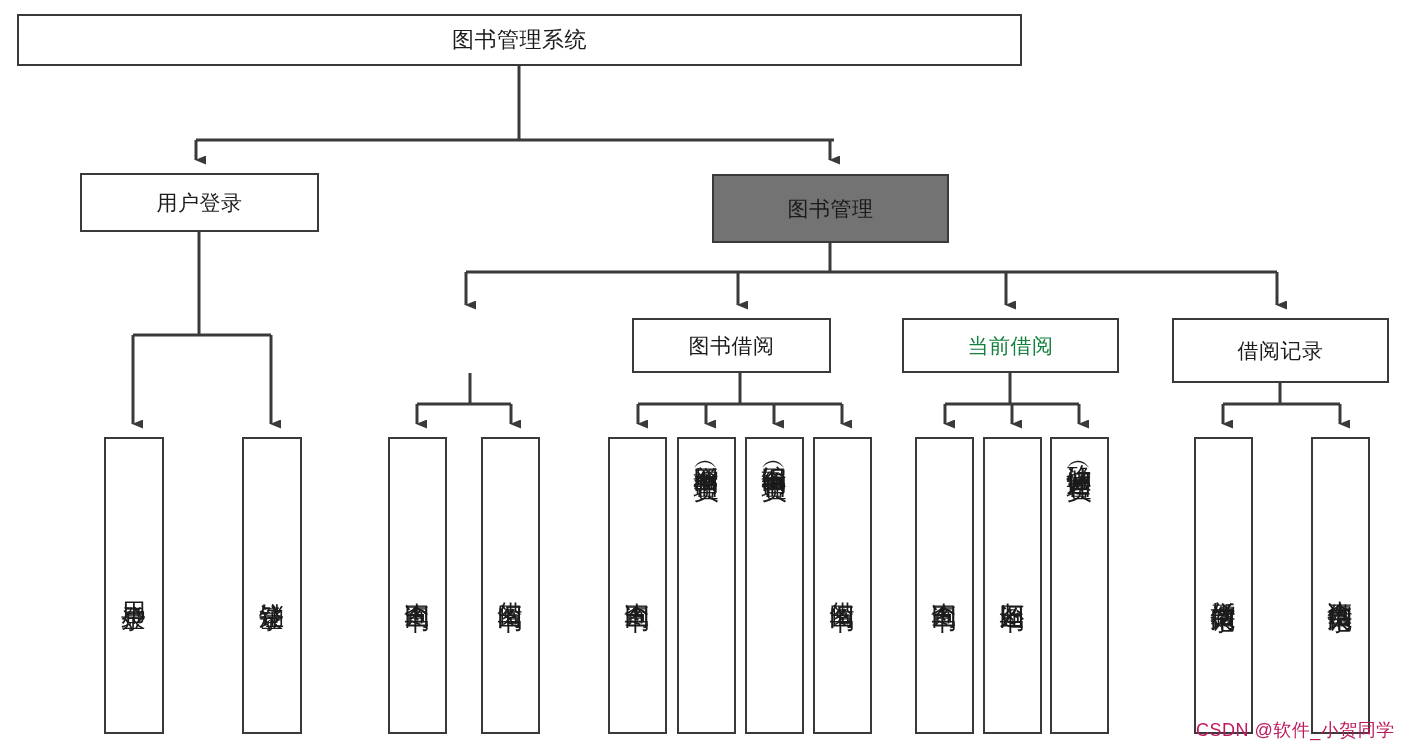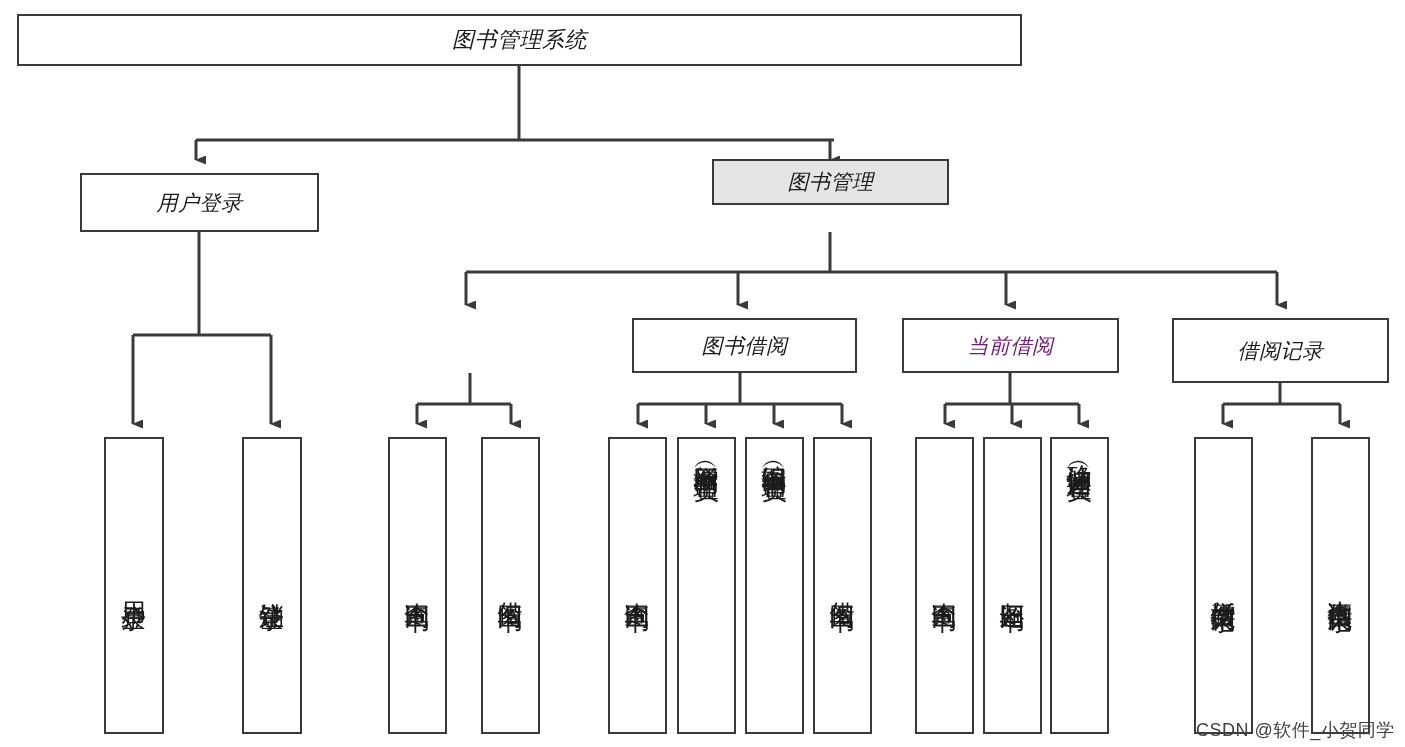--- a/index.html
+++ b/index.html
@@ -32,21 +32,20 @@
     border: 2px solid #3a3a3a;
     display: flex;
     align-items: center;
     justify-content: center;
     color: #1b1b1b;
   }
   .node.horiz {
     font-size: 21px;
     letter-spacing: 0.5px;
     line-height: 1.2;
-    font-style: italic;
   }
   .node.vert {
     writing-mode: vertical-rl;
     text-orientation: upright;
     font-size: 25px;
     line-height: 1.12;
     letter-spacing: 2px;
     padding: 6px 0;
     justify-content: center;
     align-items: center;
@@ -116,35 +115,35 @@
       <path d="M1280,373 L1280,404"></path>
       <path d="M1223,404 L1340,404"></path>
       <path d="M1223,404 L1223,424" marker-end="url(#arrow)"></path>
       <path d="M1340,404 L1340,424" marker-end="url(#arrow)"></path>
     </g>
   </svg>
 
   <div class="node root horiz" style="left: 17px; top: 14px; width: 1005px; height: 52px; border-color: rgb(58, 58, 58); background: rgb(255, 255, 255); color: rgb(27, 27, 27);">图书管理系统</div>
 
   <div class="node horiz" style="left: 80px; top: 173px; width: 239px; height: 59px; border-color: rgb(58, 58, 58); background: rgb(255, 255, 255); color: rgb(27, 27, 27);">用户登录</div>
-  <div class="node horiz" style="left: 712px; top: 159px; width: 237px; height: 46px; border-color: rgb(58, 58, 58); background: #e5e5e5; color: rgb(27, 27, 27);">图书管理</div>
+  <div class="node horiz" style="left: 712px; top: 174px; width: 237px; height: 69px; border-color: rgb(58, 58, 58); background: #737373; color: rgb(27, 27, 27);">图书管理</div>
 
-  <div class="node horiz" style="left: 632px; top: 318px; width: 225px; height: 55px; border-color: rgb(58, 58, 58); background: rgb(255, 255, 255); color: rgb(27, 27, 27);">图书借阅</div>
-  <div class="node horiz" style="left: 902px; top: 318px; width: 217px; height: 55px; border-color: rgb(58, 58, 58); background: rgb(255, 255, 255); color: #701a75;">当前借阅</div>
+  <div class="node horiz" style="left: 632px; top: 318px; width: 199px; height: 55px; border-color: rgb(58, 58, 58); background: rgb(255, 255, 255); color: rgb(27, 27, 27);">图书借阅</div>
+  <div class="node horiz" style="left: 902px; top: 318px; width: 217px; height: 55px; border-color: rgb(58, 58, 58); background: rgb(255, 255, 255); color: #15803d;">当前借阅</div>
   <div class="node horiz" style="left: 1172px; top: 318px; width: 217px; height: 65px; border-color: rgb(58, 58, 58); background: rgb(255, 255, 255); color: rgb(27, 27, 27);">借阅记录</div>
 
   <div class="node vert" style="left: 104px; top: 437px; width: 60px; height: 297px; border-color: rgb(58, 58, 58); background: rgb(255, 255, 255); color: rgb(27, 27, 27);">用户登录</div>
   <div class="node vert" style="left: 242px; top: 437px; width: 60px; height: 297px; border-color: rgb(58, 58, 58); background: rgb(255, 255, 255); color: rgb(27, 27, 27);">注销登录</div>
   <div class="node vert" style="left: 388px; top: 437px; width: 59px; height: 297px; border-color: rgb(58, 58, 58); background: rgb(255, 255, 255); color: rgb(27, 27, 27);">查询图书</div>
   <div class="node vert" style="left: 481px; top: 437px; width: 59px; height: 297px; border-color: rgb(58, 58, 58); background: rgb(255, 255, 255); color: rgb(27, 27, 27);">借阅图书</div>
   <div class="node vert" style="left: 608px; top: 437px; width: 59px; height: 297px; border-color: rgb(58, 58, 58); background: rgb(255, 255, 255); color: rgb(27, 27, 27);">查询图书</div>
   <div class="node vert topalign" style="left: 677px; top: 437px; width: 59px; height: 297px; border-color: rgb(58, 58, 58); background: rgb(255, 255, 255); color: rgb(27, 27, 27);">新增图书（管理员）</div>
   <div class="node vert topalign" style="left: 745px; top: 437px; width: 59px; height: 297px; border-color: rgb(58, 58, 58); background: rgb(255, 255, 255); color: rgb(27, 27, 27);">编辑图书（管理员）</div>
   <div class="node vert" style="left: 813px; top: 437px; width: 59px; height: 297px; border-color: rgb(58, 58, 58); background: rgb(255, 255, 255); color: rgb(27, 27, 27);">借阅图书</div>
   <div class="node vert" style="left: 915px; top: 437px; width: 59px; height: 297px; border-color: rgb(58, 58, 58); background: rgb(255, 255, 255); color: rgb(27, 27, 27);">查询图书</div>
   <div class="node vert" style="left: 983px; top: 437px; width: 59px; height: 297px; border-color: rgb(58, 58, 58); background: rgb(255, 255, 255); color: rgb(27, 27, 27);">归还图书</div>
   <div class="node vert topalign" style="left: 1050px; top: 437px; width: 59px; height: 297px; border-color: rgb(58, 58, 58); background: rgb(255, 255, 255); color: rgb(27, 27, 27);">确认归还（管理员）</div>
   <div class="node vert" style="left: 1194px; top: 437px; width: 59px; height: 297px; border-color: rgb(58, 58, 58); background: rgb(255, 255, 255); color: rgb(27, 27, 27);">新增借阅记录</div>
   <div class="node vert" style="left: 1311px; top: 437px; width: 59px; height: 297px; border-color: rgb(58, 58, 58); background: rgb(255, 255, 255); color: rgb(27, 27, 27);">查询借阅记录</div>
 
-  <div class="watermark" style="left: 1196px; top: 718px; color: #404040;">CSDN @软件_小贺同学</div>
+  <div class="watermark" style="left: 1196px; top: 718px; color: #be185d;">CSDN @软件_小贺同学</div>
 
 </div>
 
 </body></html>

